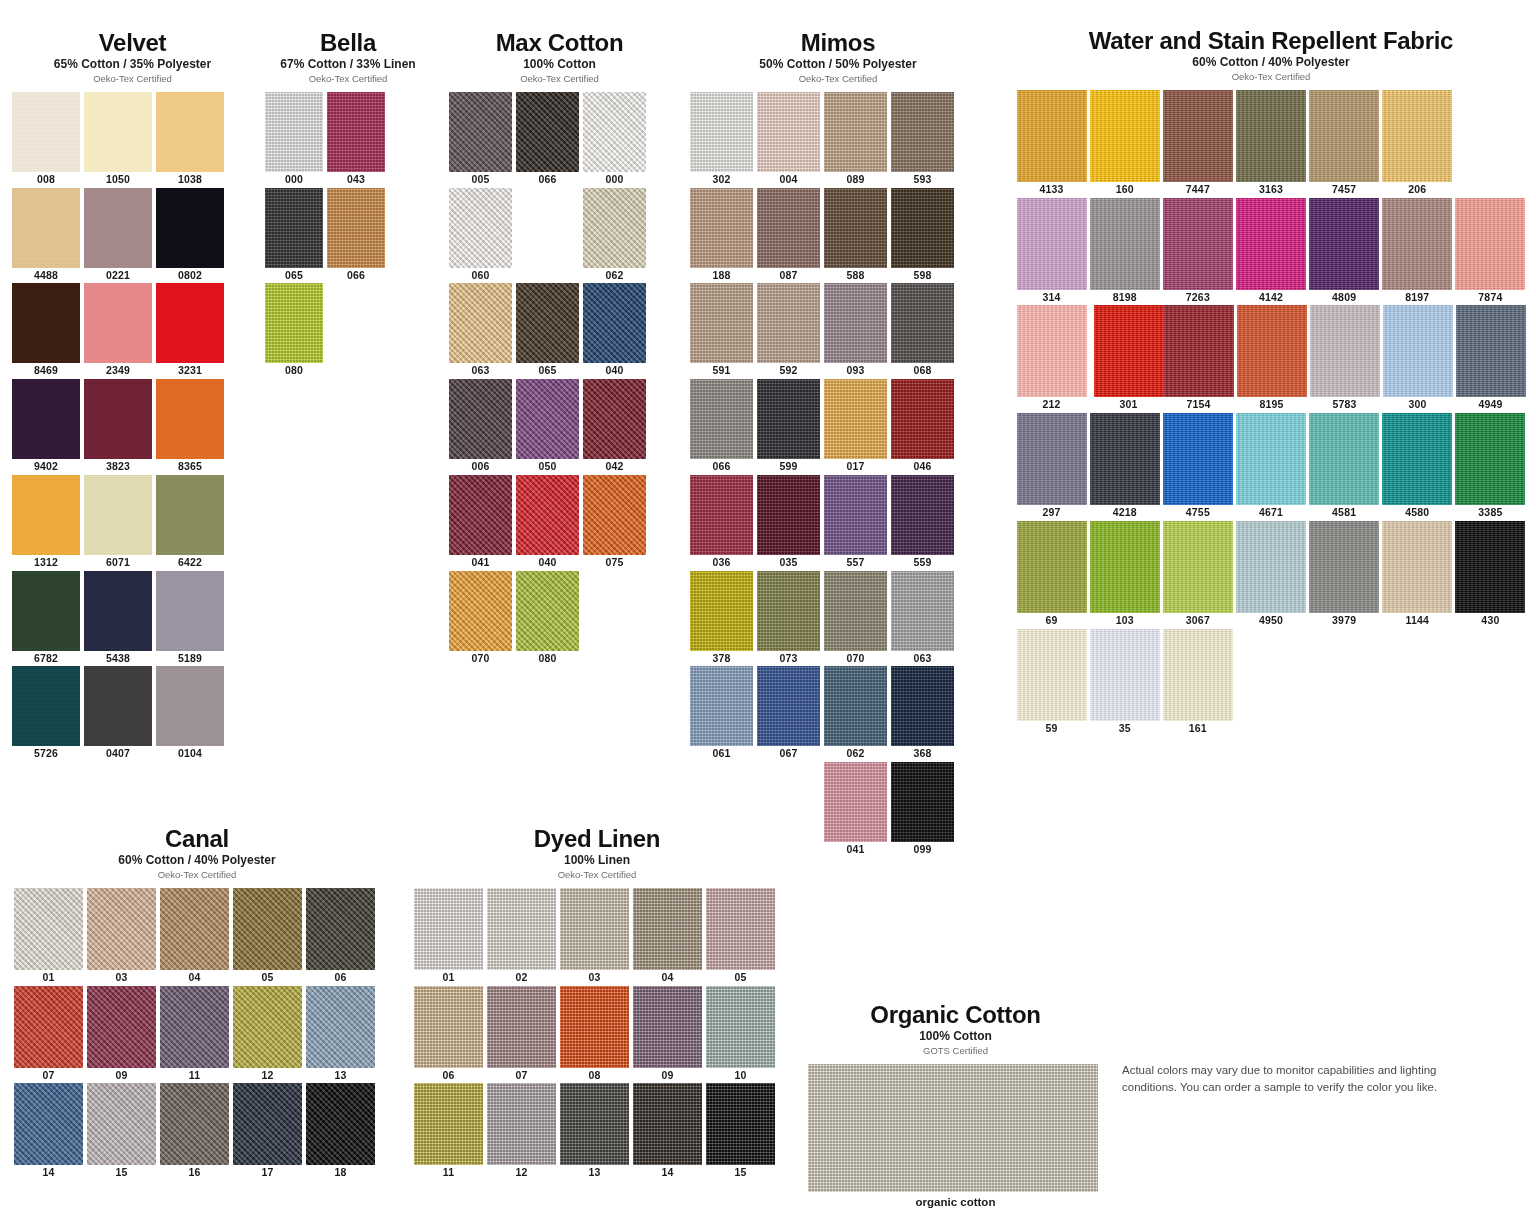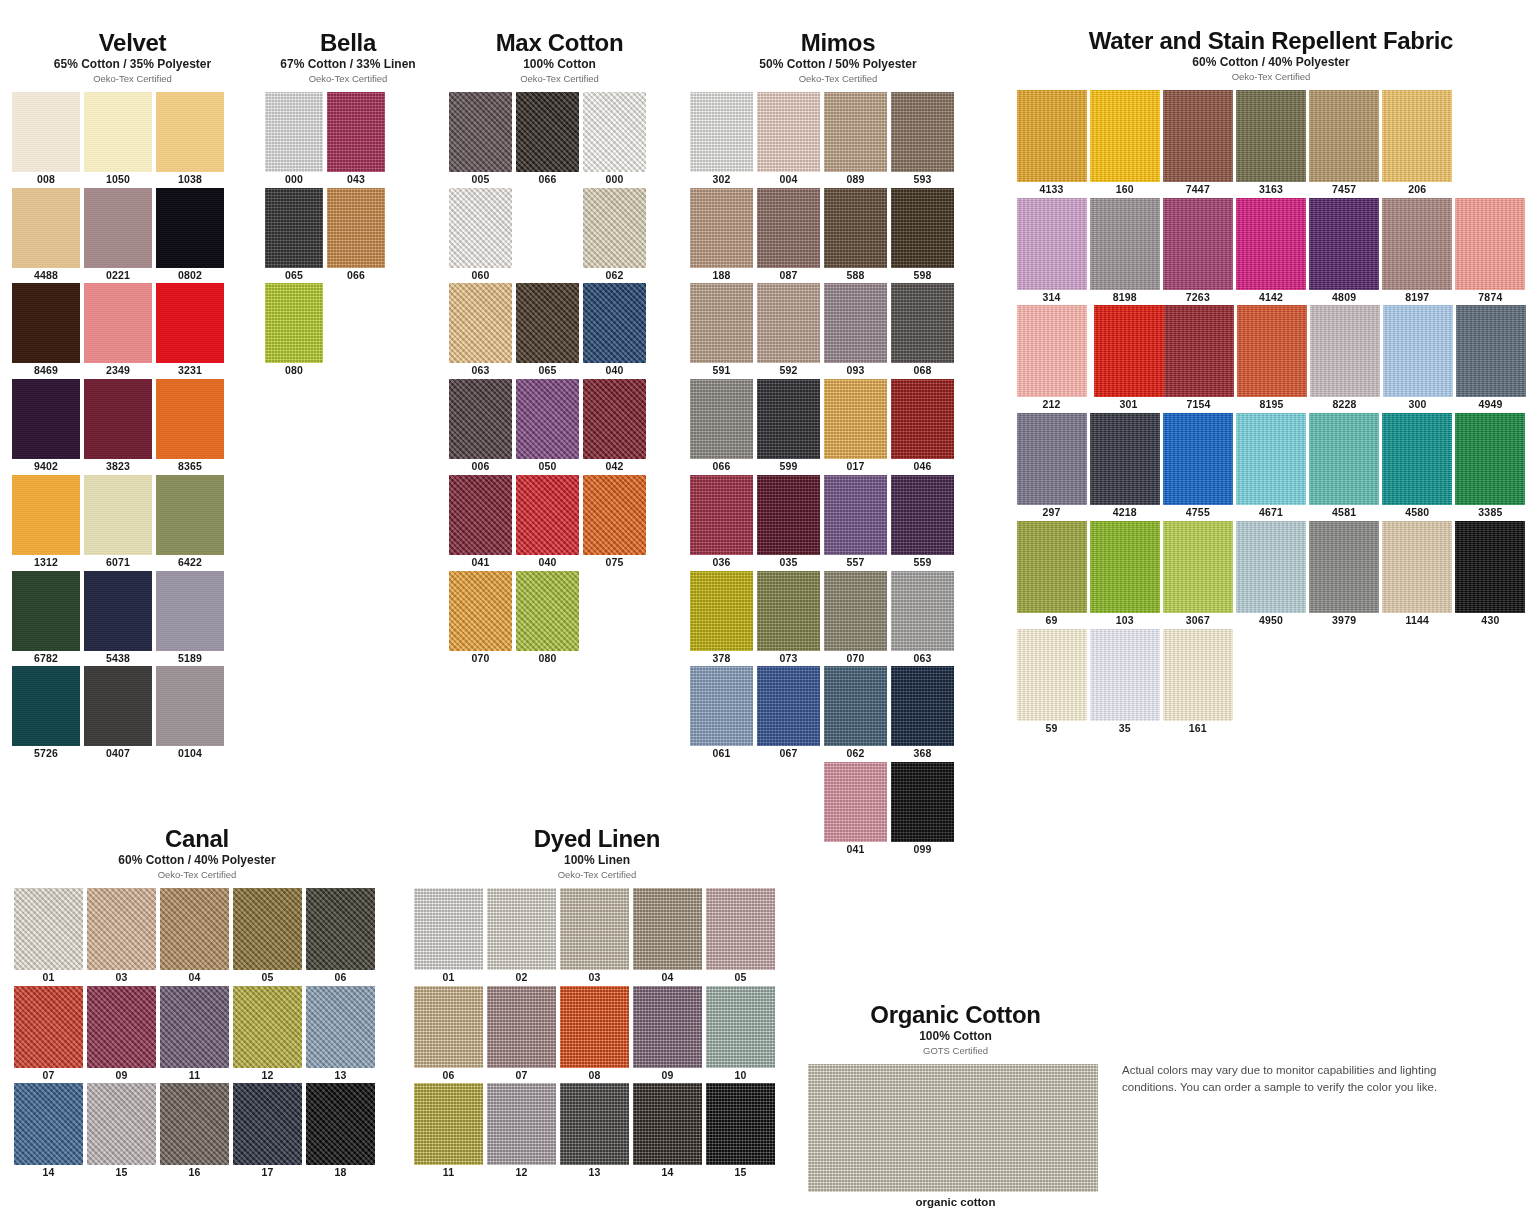--- a/index.html
+++ b/index.html
@@ -572,21 +572,21 @@
           <div class="cell" style="width: 74px;">
             <div class="sw tex-canvas" style="width: 70px; height: 92px; background: rgb(148, 34, 42);"></div>
             <div class="code">7154</div>
           </div>
           <div class="cell" style="width: 74px;">
             <div class="sw tex-canvas" style="width: 70px; height: 92px; background: rgb(212, 80, 42);"></div>
             <div class="code">8195</div>
           </div>
           <div class="cell" style="width: 74px;">
             <div class="sw tex-canvas" style="width: 70px; height: 92px; background: rgb(200, 189, 192);"></div>
-            <div class="code">8228</div>
+            <div class="code">5783</div>
           </div>
           <div class="cell" style="width: 74px;">
             <div class="sw tex-canvas" style="width: 70px; height: 92px; background: rgb(174, 205, 238);"></div>
             <div class="code">300</div>
           </div>
           <div class="cell" style="width: 74px;">
             <div class="sw tex-canvas" style="width: 70px; height: 92px; background: rgb(90, 104, 120);"></div>
             <div class="code">4949</div>
           </div>
         </div>

